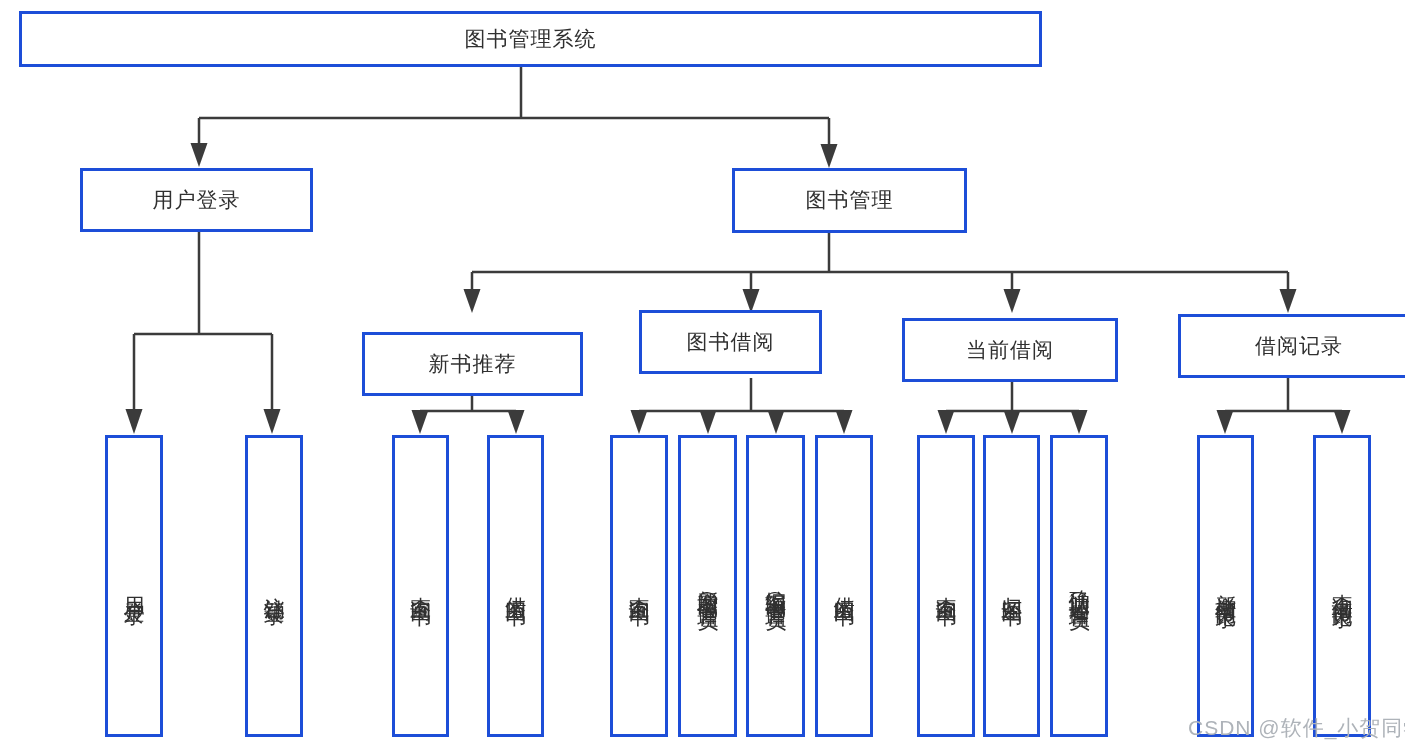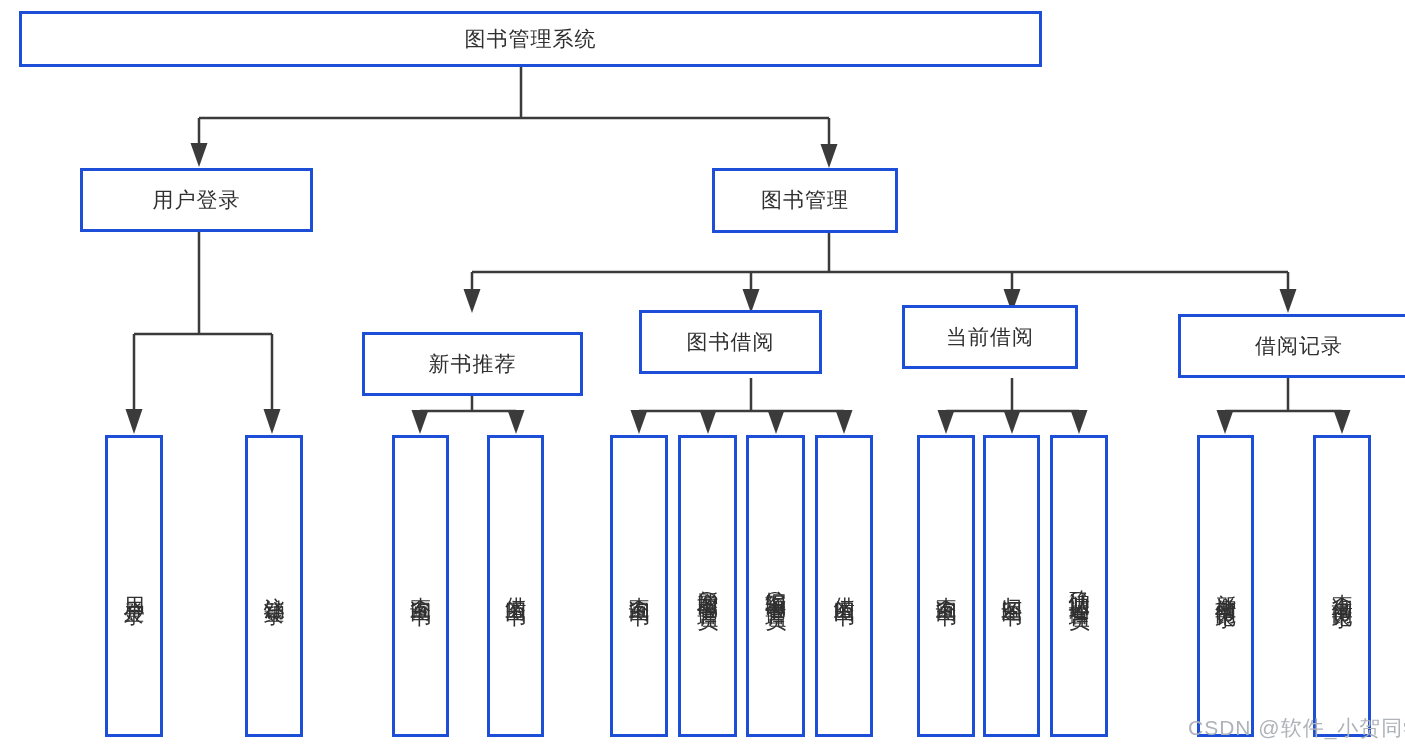--- a/index.html
+++ b/index.html
@@ -94,25 +94,25 @@
         <path d="M1288,378 V411 M1225,411 H1342"></path>
         <polygon fill="#3b3b3b" stroke="none" points="1225,434 1216.5,410 1233.5,410"></polygon>
         <polygon fill="#3b3b3b" stroke="none" points="1342,434 1333.5,410 1350.5,410"></polygon>
       </g>
     </g>
   </svg>
 
   <div class="box" style="left:19px;top:11px;width:1023px;height:56px;">图书管理系统</div>
 
   <div class="box" style="left:80px;top:168px;width:233px;height:64px;">用户登录</div>
-  <div class="box" style="left:712px;top:168px;width:186px;height:65px;">图书管理</div>
+  <div class="box" style="left:732px;top:168px;width:235px;height:65px;">图书管理</div>
 
   <div class="box" style="left:362px;top:332px;width:221px;height:64px;">新书推荐</div>
   <div class="box" style="left:639px;top:310px;width:183px;height:64px;font-family:Liberation Serif, serif;">图书借阅</div>
-  <div class="box" style="left:902px;top:305px;width:176px;height:64px;">当前借阅</div>
+  <div class="box" style="left:902px;top:318px;width:216px;height:64px;">当前借阅</div>
   <div class="box" style="left:1178px;top:314px;width:242px;height:64px;text-align:right;">借阅记录</div>
 
   <div class="box v" style="left:105px;top:435px;width:58px;height:302px;">用户登录</div>
   <div class="box v" style="left:245px;top:435px;width:58px;height:302px;">注销登录</div>
 
   <div class="box v" style="left:392px;top:435px;width:57px;height:302px;">查询图书</div>
   <div class="box v" style="left:487px;top:435px;width:57px;height:302px;">借阅图书</div>
 
   <div class="box v" style="left:610px;top:435px;width:58px;height:302px;">查询图书</div>
   <div class="box v" style="left:678px;top:435px;width:59px;height:302px;">新增图书（管理员）</div>

